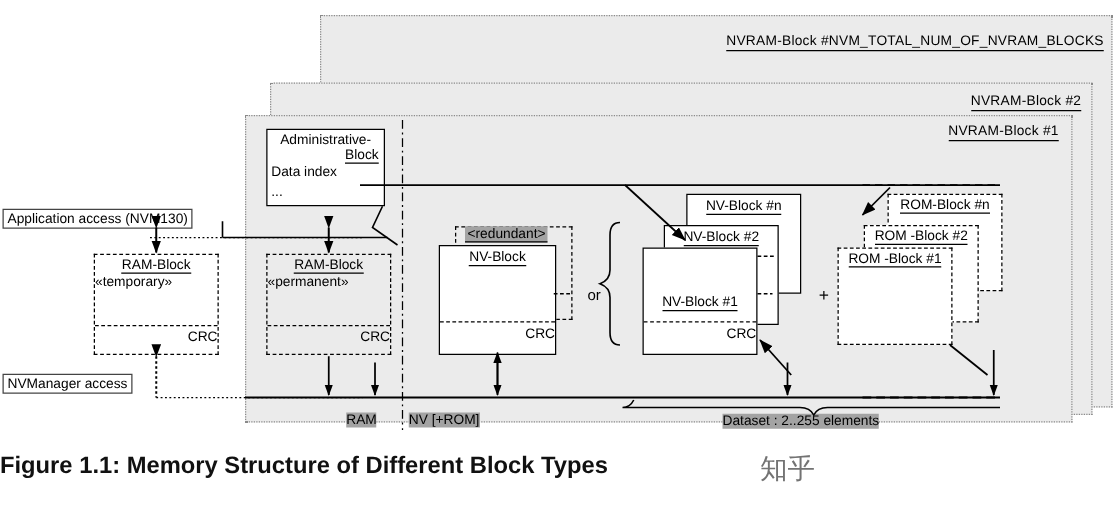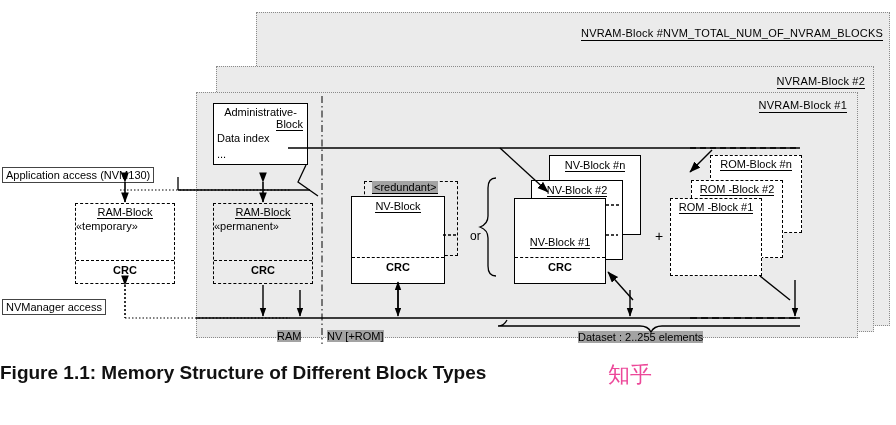--- a/index.html
+++ b/index.html
@@ -24,37 +24,37 @@
   .box{position:absolute;box-sizing:border-box;}
   .solid{border:1.4px solid #000;background:#ffffff;}
   .dashed{border:1.5px dashed #000;background:transparent;}
   .dashed-fill{border:1.5px dashed #000;background:#ffffff;}
 
   .btitle{position:absolute;left:0;right:0;text-align:center;font-size:11px;
           color:#000;line-height:12px;}
   .btitle span{border-bottom:1px solid #000;}
   .sub{position:absolute;left:0;right:0;text-align:left;font-size:11px;color:#000;}
   .crcline{position:absolute;left:0;right:0;border-top:1.4px dashed #000;}
-  .crc{position:absolute;left:0;right:0;text-align:center;font-size:11px;color:#000;font-weight:bold;}
+  .crc{position:absolute;left:0;right:0;text-align:right;font-size:11px;color:#000;}
 
   .lbl{position:absolute;font-size:11px;color:#000;white-space:nowrap;background:#a3a3a3;}
   .lbl-box{position:absolute;font-size:11px;color:#000;white-space:nowrap;
            background:#fff;border:1px solid #444;padding:1px 3px;}
 
   .op{position:absolute;font-size:12px;color:#000;background:#ebebeb;padding:0 1px;}
 
   
   #caption{position:absolute;left:0;top:362px;width:896px;
            font-size:19px;font-weight:bold;color:#111;
            font-family:"Liberation Sans","DejaVu Sans",sans-serif;}
 
   
   #watermark{position:absolute;left:560px;top:358px;font-size:25px;color:#d9d9d9;
              white-space:nowrap;font-family:"DejaVu Sans",sans-serif;}
-  #wm-zhihu{position:absolute;left:608px;top:360px;font-size:22px;color:#ec4899;
+  #wm-zhihu{position:absolute;left:608px;top:360px;font-size:22px;color:#737373;
             white-space:nowrap;font-family:Liberation Sans, sans-serif;}
 
   svg.ov{position:absolute;left:0;top:0;width:896px;height:425px;overflow:visible;}
 </style>
 </head>
 <body>
 
 <div class="fig">
 
   <div class="panel" id="panel-nvm">

